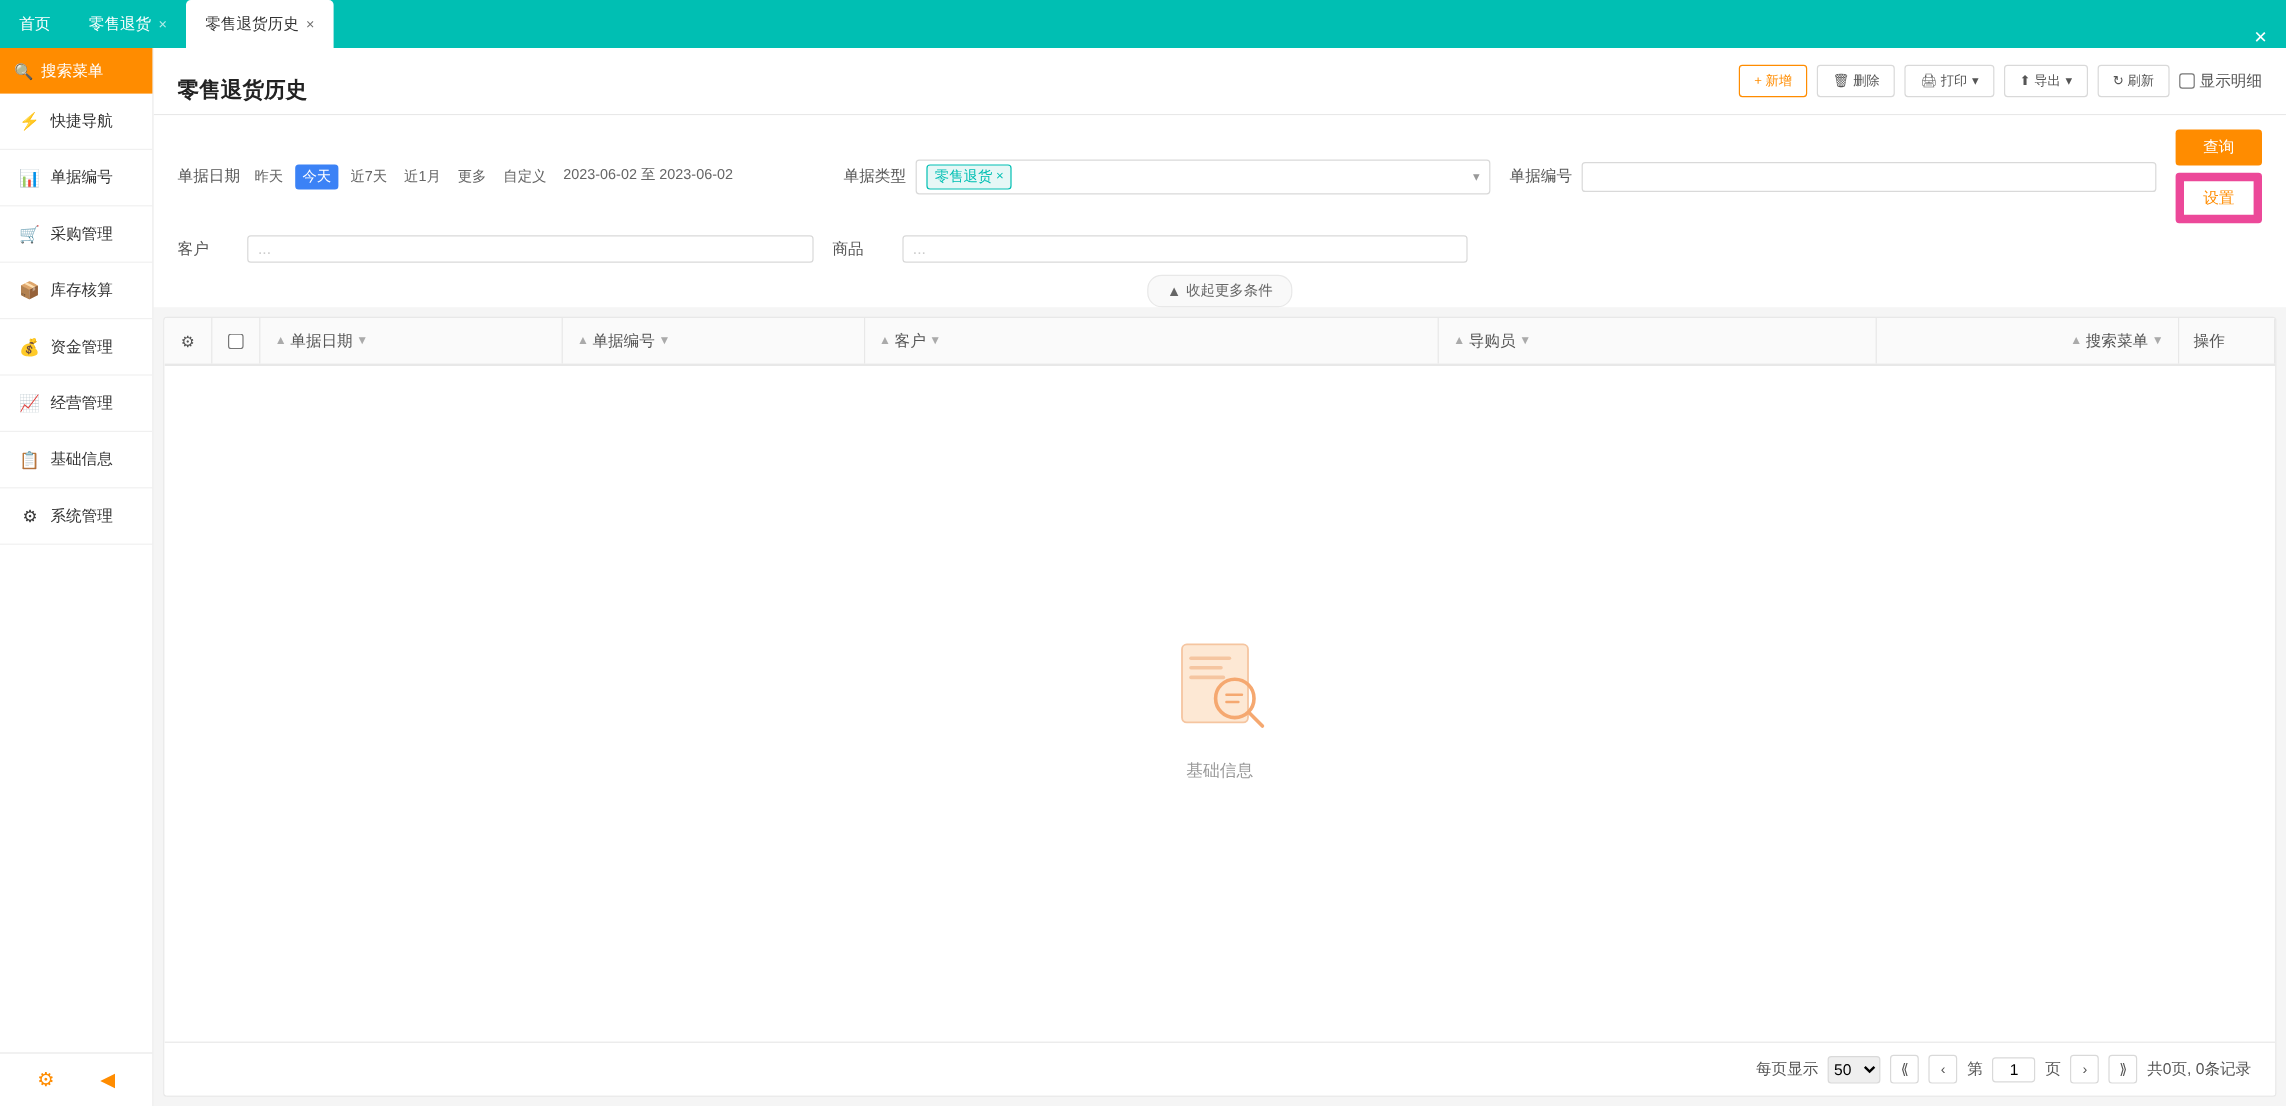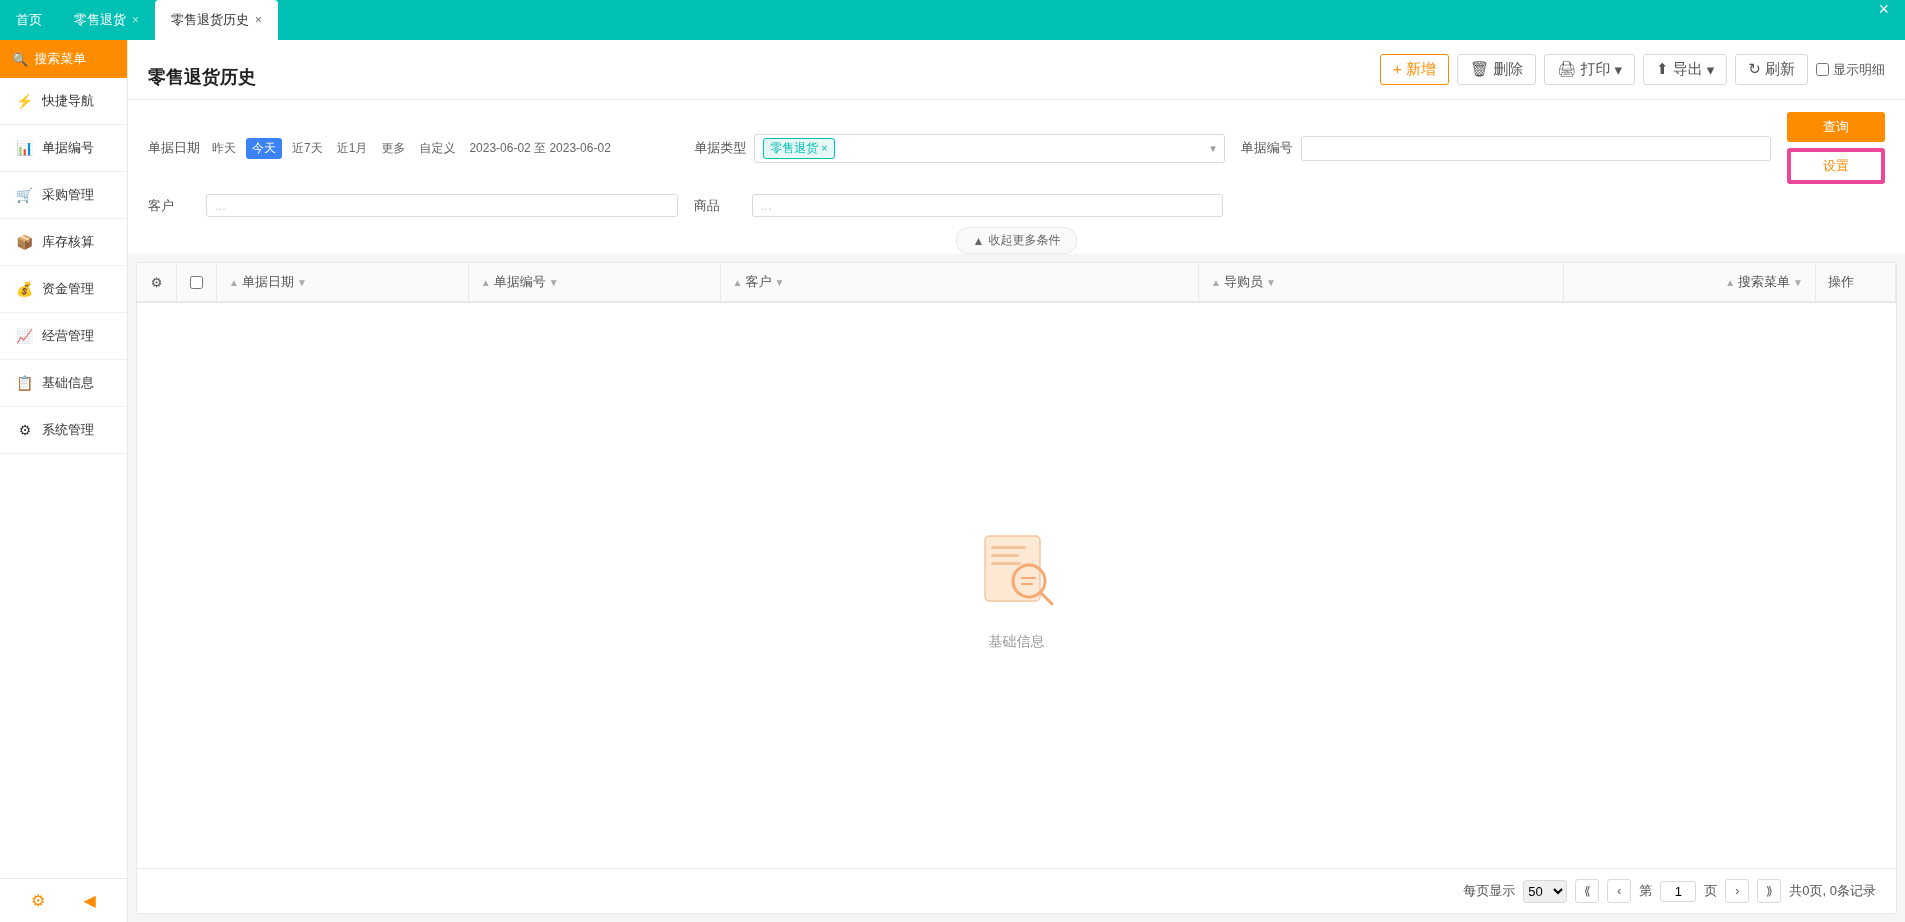--- a/index.html
+++ b/index.html
@@ -3,21 +3,21 @@
   <meta charset="utf-8">
   <style>
     * { box-sizing: border-box; margin: 0; padding: 0; }
     body { font-family: 'Microsoft YaHei', Arial, sans-serif; font-size: 13px; background: #f5f5f5; color: #333; height: 922px; overflow: hidden; display: flex; flex-direction: column; }
 
     
     .top-bar {
       background: #00bfb3;
       height: 40px;
       display: flex;
-      align-items: flex-start;
+      align-items: flex-end;
       padding: 0 0 0 0;
       flex-shrink: 0;
     }
     .top-bar-tabs {
       display: flex;
       align-items: stretch;
       height: 100%;
       flex: 1;
     }
     .tab-item {
@@ -147,21 +147,21 @@
     }
     .action-btn {
       display: flex;
       align-items: center;
       gap: 4px;
       padding: 5px 12px;
       border: 1px solid #d9d9d9;
       border-radius: 3px;
       background: #fff;
       cursor: pointer;
-      font-size: 15px;
+      font-size: 11px;
       color: #555;
     }
     .action-btn.new-btn {
       color: #ff8c00;
       border-color: #ff8c00;
     }
     .checkbox-label {
       display: flex;
       align-items: center;
       gap: 4px;
@@ -170,21 +170,21 @@
       cursor: pointer;
     }
     .filter-label {
       font-size: 13px;
       color: #555;
       white-space: nowrap;
       min-width: 50px;
     }
     .date-filter {
       display: flex;
-      align-items: center;
+      align-items: flex-start;
       gap: 6px;
     }
     .date-btn {
       font-size: 12px;
       color: #666;
       cursor: pointer;
       padding: 2px 4px;
     }
     .date-btn.active {
       background: #3b82f6;
@@ -255,23 +255,23 @@
       color: #fff;
       border: none;
       border-radius: 3px;
       padding: 6px 20px;
       cursor: pointer;
       font-size: 13px;
     }
     .setting-btn {
       background: #fff;
       color: #ff8c00;
-      border: 4px solid #ec4899;
-      border-radius: 3px;
-      padding: 5px 32px;
+      border: 7px solid #ec4899;
+      border-radius: 3px;
+      padding: 5px 16px;
       cursor: pointer;
       font-size: 13px;
     }
 
     
     .table-container {
       flex: 1;
       background: #fff;
       margin: 8px;
       border: 1px solid #e8e8e8;

